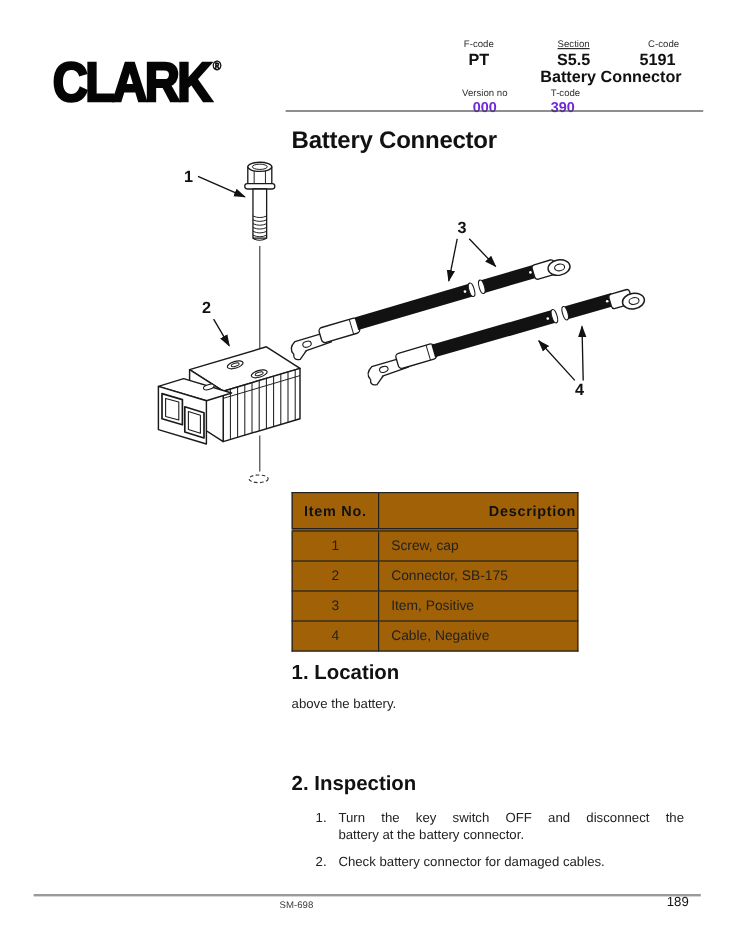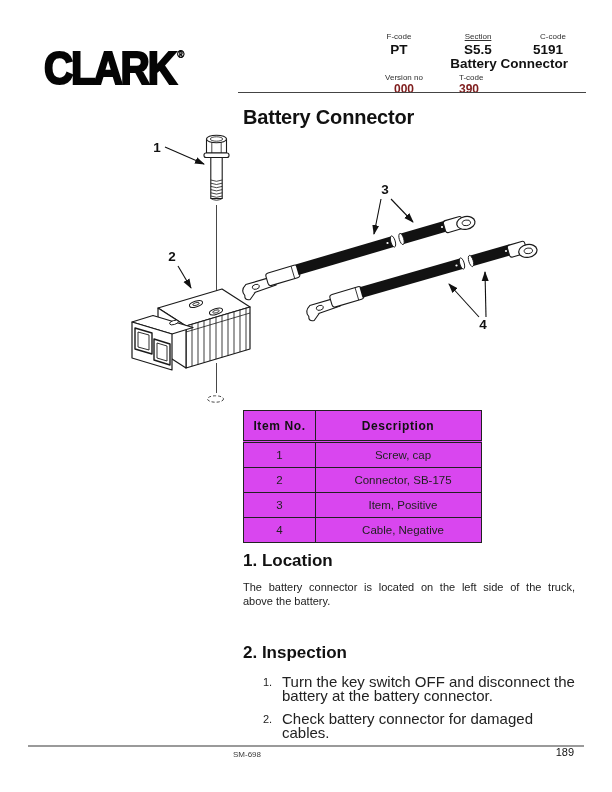--- a/index.html
+++ b/index.html
@@ -7,42 +7,42 @@
         font-family:"Liberation Sans",sans-serif;color:#1a1a1a;}
   .abs{position:absolute;}
   
   .logo{left:44px;top:45px;font-size:46px;font-weight:bold;letter-spacing:-2.5px;
         color:#050505;-webkit-text-stroke:2.2px #050505;transform:scaleX(.88);
         transform-origin:0 0;line-height:1;white-space:nowrap;}
   .logo .reg{font-size:11px;-webkit-text-stroke:.5px #050505;position:relative;top:-26px;left:3px;letter-spacing:0;}
   
   .h-label{font-size:8px;color:#2e2e2e;}
   .h-val{font-size:13.5px;font-weight:bold;color:#111;}
-  .h-val-sm{font-size:12px;font-weight:bold;color:#7f1d1d;}
+  .h-val-sm{font-size:12px;font-weight:bold;color:#6d28d9;}
   .tc{text-align:center;}
   .tr{text-align:right;}
   .header-rule{left:238px;top:92px;width:348px;border-top:1.2px solid #444;height:0;}
   
   .doc-title{left:243px;top:106px;font-size:20px;font-weight:bold;letter-spacing:-.2px;color:#111;}
   .sec-head{left:243px;font-size:17px;font-weight:bold;color:#111;}
   .body-txt{font-size:11px;line-height:14px;color:#222;}
   .jline{text-align:justify;text-align-last:justify;white-space:nowrap;}
   
   .parts{left:243px;top:410px;border-collapse:collapse;table-layout:fixed;
-         border:1.5px solid #222;background:#d946ef;}
+         border:1.5px solid #222;background:#a16207;}
   .parts th{border:1px solid #222;border-bottom:3px double #222;font-size:12px;
             font-weight:bold;letter-spacing:.05em;height:27px;text-align:center;color:#111;}
   .parts td{border:1px solid #222;font-size:11.5px;height:22px;color:#222;}
   .parts .c-item{width:69px;text-align:center;}
-  .parts .c-desc{width:154px;text-align:center;padding-left:10px;}
+  .parts .c-desc{width:154px;text-align:left;padding-left:10px;}
   
   .insp-list{left:263px;top:675px;width:307px;}
   .insp-item{display:flex;margin-bottom:9px;}
   .li-num{width:19px;flex:none;font-size:11px;line-height:14px;color:#222;}
-  .li-txt{width:288px;flex:none;font-size:15px;line-height:14px;color:#222;}
+  .li-txt{width:288px;flex:none;font-size:11px;line-height:14px;color:#222;}
   
   .footer-rule{left:28px;top:745px;width:556px;border-top:2px solid #9a9a9a;height:0;}
   .foot-code{left:233px;top:750px;width:100px;text-align:left;font-size:8px;color:#3a3a3a;}
   .foot-page{right:38px;top:746px;font-size:11px;color:#111;}
   svg text{font-family:"Liberation Sans",sans-serif;font-weight:bold;font-size:13.5px;fill:#111;}
 </style>
 </head>
 <body>
 
 <div id="page">
@@ -184,21 +184,21 @@
       <text x="383" y="209" text-anchor="middle" stroke="none">4</text>
       <line x1="379" y1="197" x2="349" y2="164" marker-end="url(#arw)"></line>
       <line x1="386" y1="197" x2="385" y2="152" marker-end="url(#arw)"></line>
     </g>
   </svg>
 
   <table class="abs parts">
     <thead>
       <tr>
         <th class="c-item">Item No.</th>
-        <th class="c-desc" style="text-align:center;padding-left:0;">Description</th>
+        <th class="c-desc" style="text-align:right;padding-left:0;">Description</th>
       </tr>
     </thead>
     <tbody>
       <tr>
         <td class="c-item">1</td>
         <td class="c-desc">Screw, cap</td>
       </tr>
       <tr>
         <td class="c-item">2</td>
         <td class="c-desc">Connector, SB-175</td>
@@ -209,21 +209,20 @@
       </tr>
       <tr>
         <td class="c-item">4</td>
         <td class="c-desc">Cable, Negative</td>
       </tr>
     </tbody>
   </table>
 
   <div class="abs sec-head" style="top:551px;">1. Location</div>
   <div class="abs body-txt" style="left:243px;top:580px;width:332px;">
-    <div class="jline">The battery connector is located on the left side of the truck,</div>
     <div>above the battery.</div>
   </div>
 
   <div class="abs sec-head" style="top:643px;">2. Inspection</div>
   <div class="abs insp-list">
     <div class="insp-item">
       <div class="li-num">1.</div>
       <div class="li-txt">
         <div class="jline">Turn the key switch OFF and disconnect the</div>
         <div>battery at the battery connector.</div>

